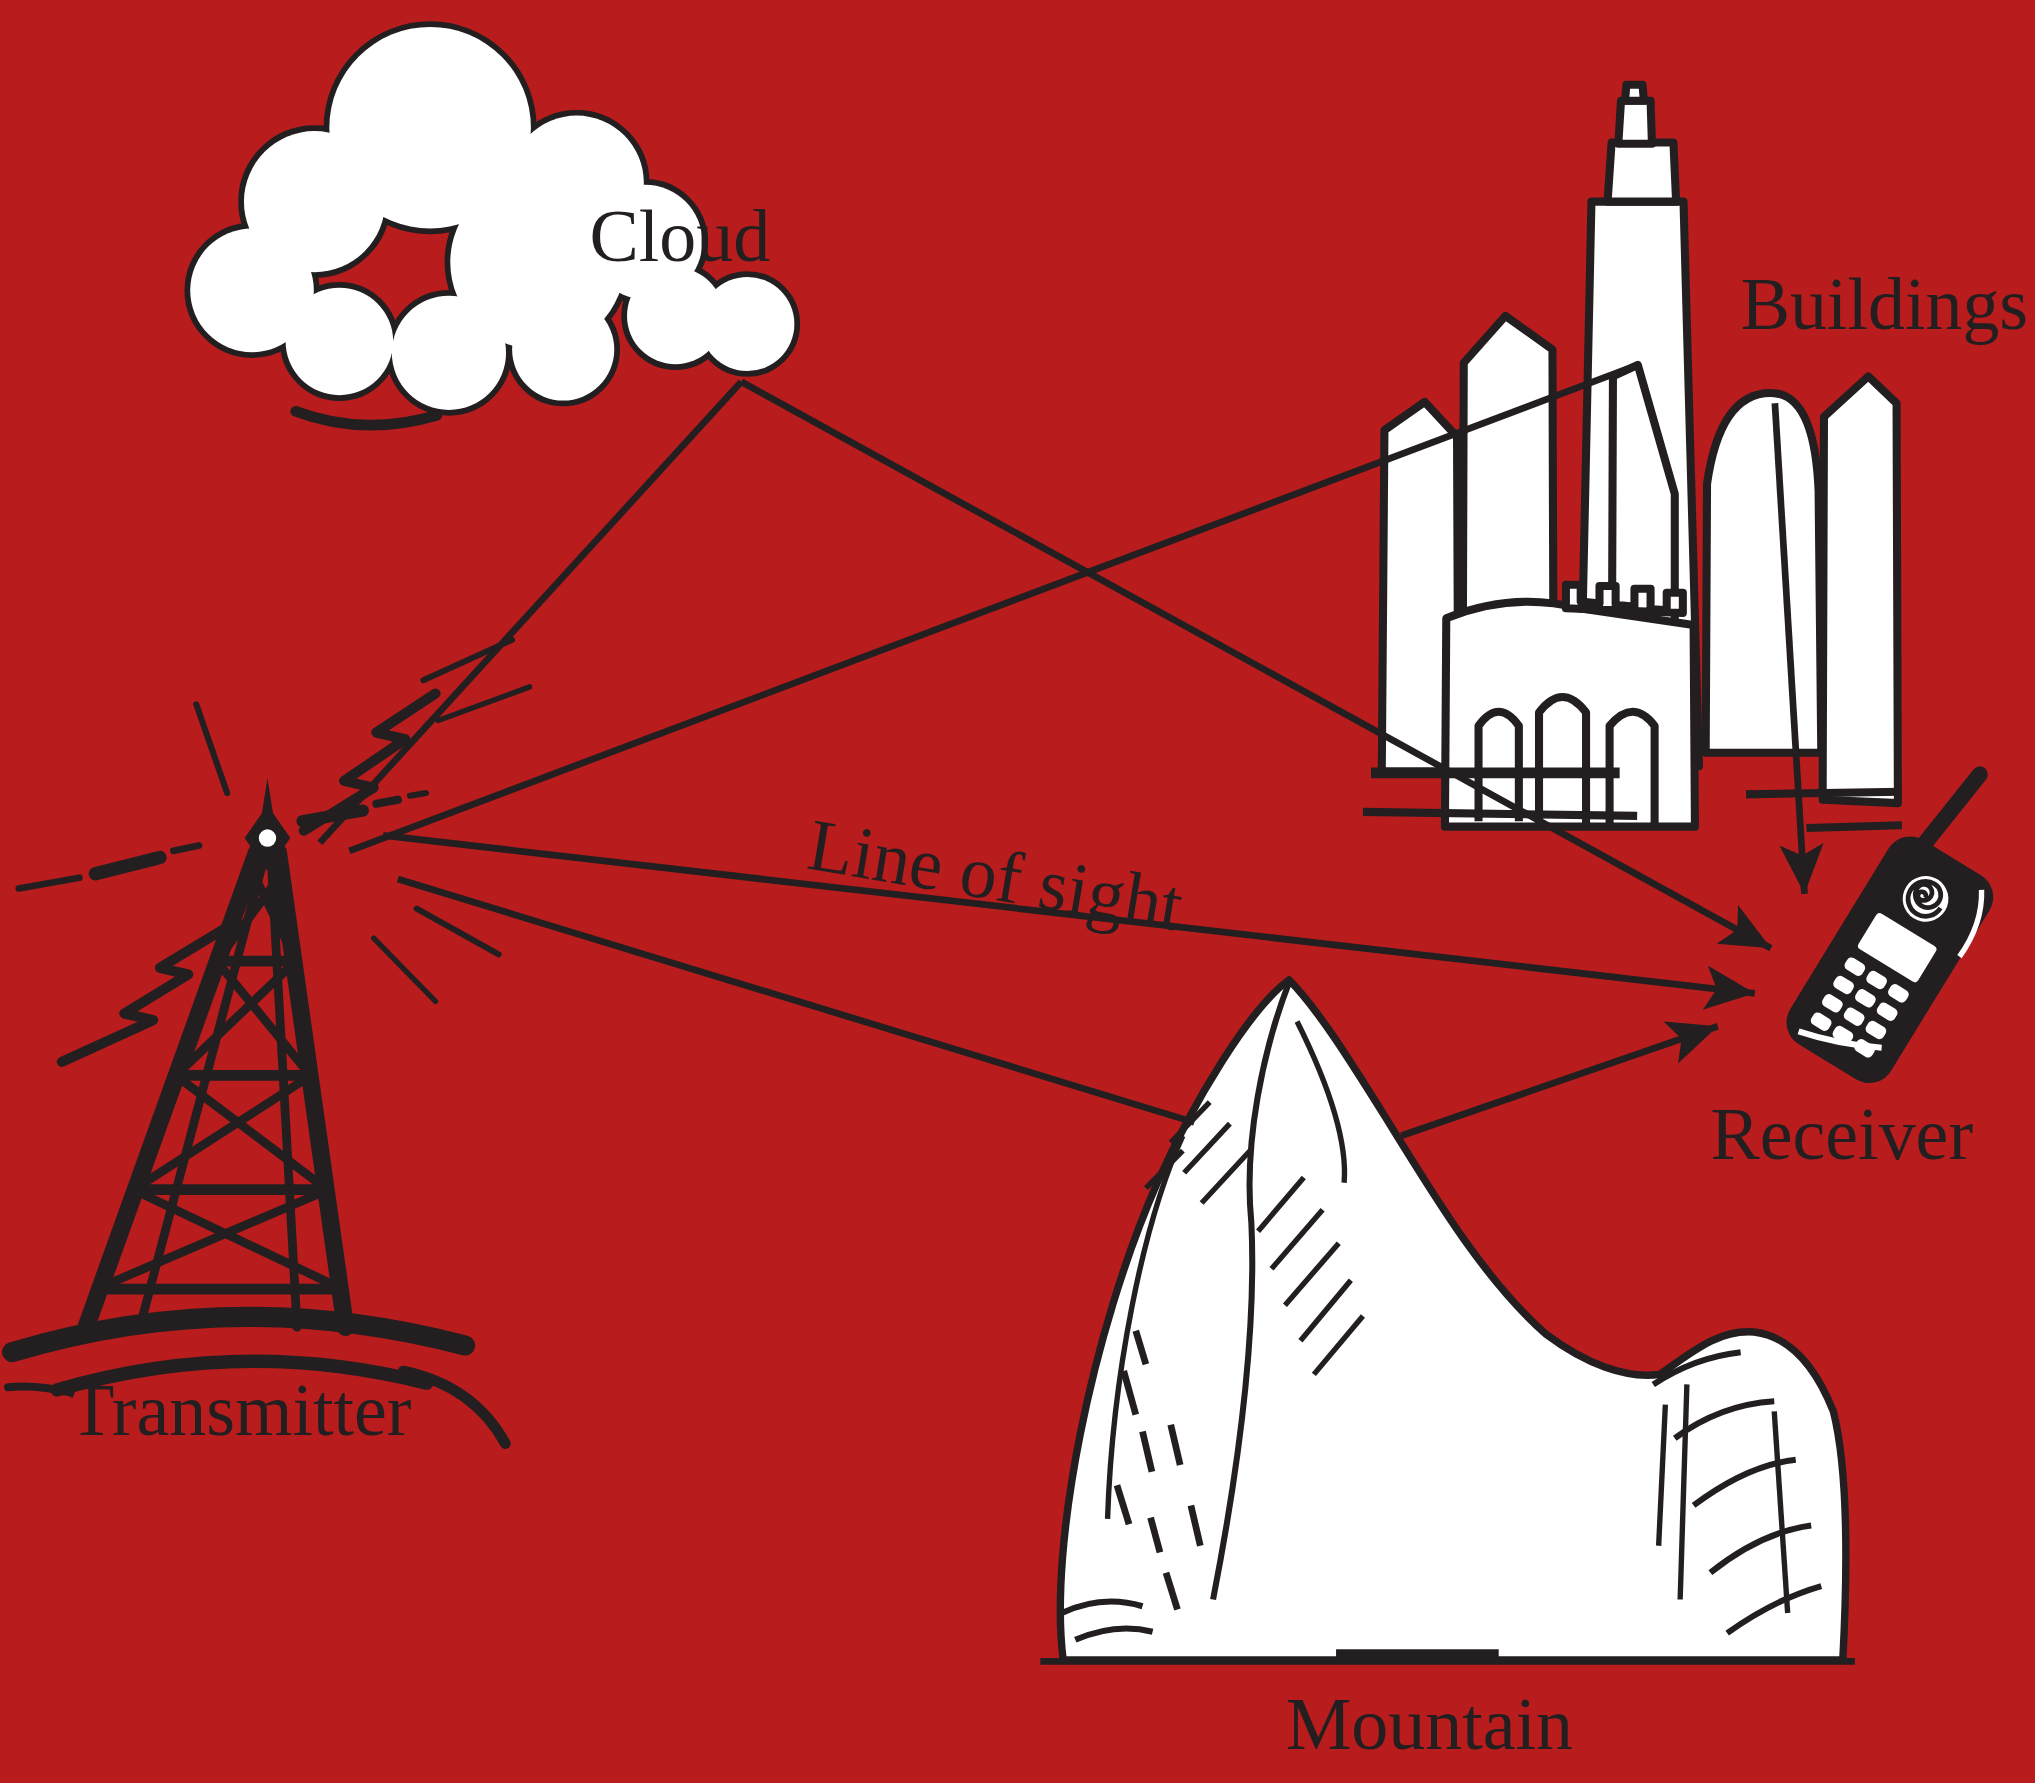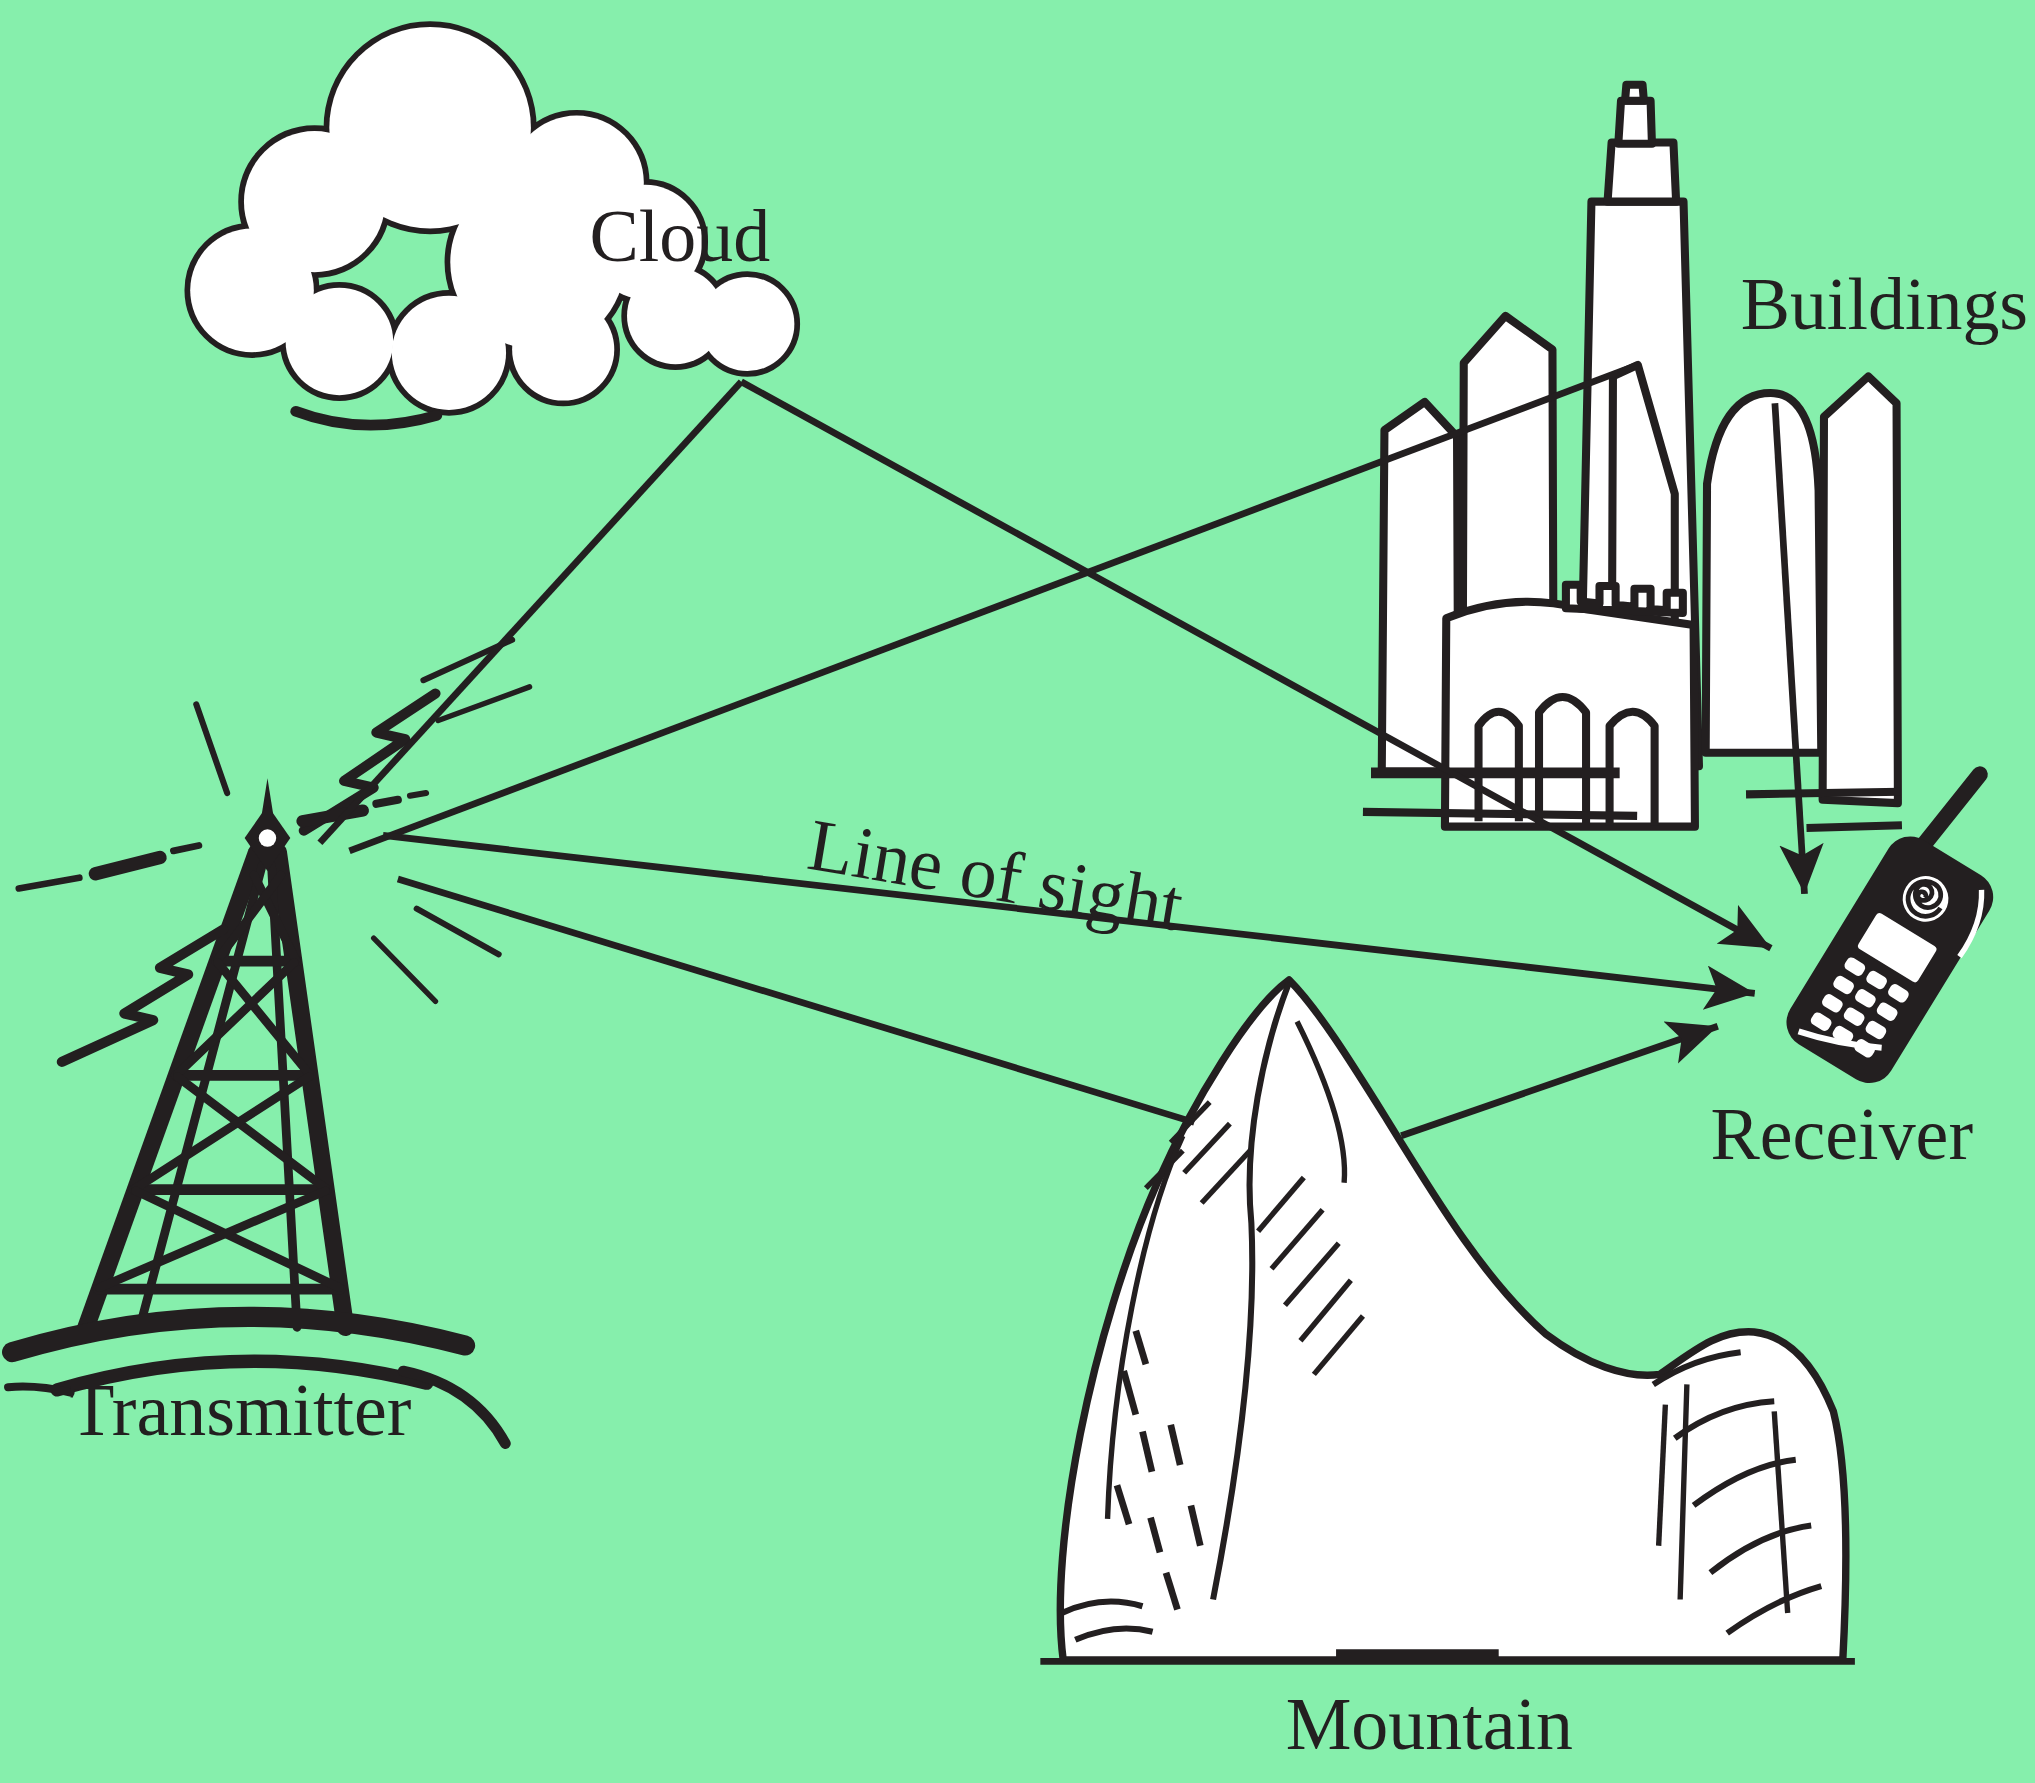--- a/index.html
+++ b/index.html
@@ -1,16 +1,16 @@
 <!DOCTYPE html>
 <html style="font-size:10.8px"><head>
 <meta charset="utf-8">
 <style>
   html,body{margin:0;padding:0;background:#ffffff;}
-  .stage{position:relative;width:2035px;height:1783px;background:#86efac;overflow:hidden;}
+  .stage{position:relative;width:2035px;height:1783px;background:#b91c1c;overflow:hidden;}
   svg{display:block;}
   .label{font-family:"Liberation Serif","DejaVu Serif",serif;font-size:110px;fill:#231f20;}
   .ink-line{stroke:#231f20;fill:none;}
   .sketch{stroke:#231f20;stroke-linecap:round;stroke-linejoin:round;}
   .solid{fill:#231f20;}
 </style>
 </head>
 <body>
 
 <div class="stage">

